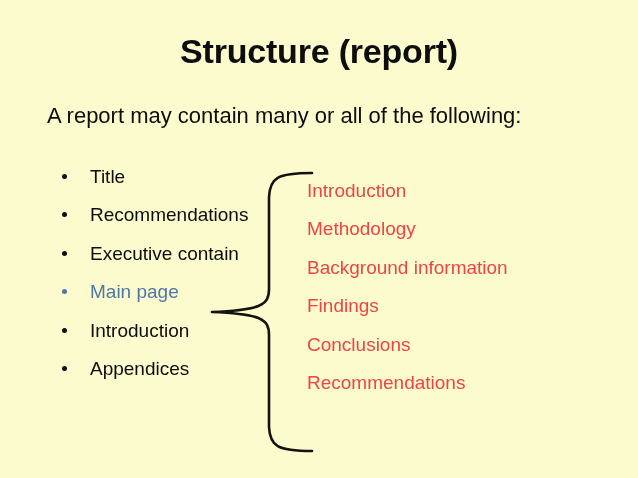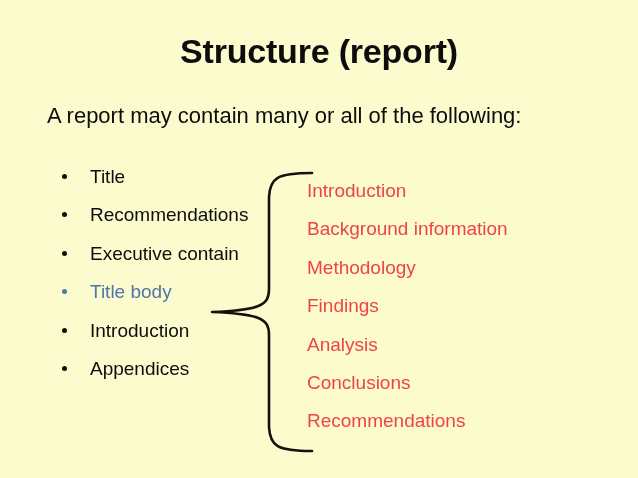--- a/index.html
+++ b/index.html
@@ -134,21 +134,21 @@
     <li>
       <span class="bullet-dot"></span>
       <span>Recommendations</span>
     </li>
     <li>
       <span class="bullet-dot"></span>
       <span>Executive contain</span>
     </li>
     <li class="accent">
       <span class="bullet-dot"></span>
-      <span>Title body</span>
+      <span>Main page</span>
     </li>
     <li>
       <span class="bullet-dot"></span>
       <span>Introduction</span>
     </li>
     <li>
       <span class="bullet-dot"></span>
       <span>Appendices</span>
     </li>
   </ul>
@@ -158,21 +158,20 @@
              C 72,8 65,13 64,32
              L 64,124
              C 64,140 56,145 7,147
              C 56,149 64,154 64,170
              L 64,262
              C 65,281 72,286 107,286"></path>
   </svg>
 
   <ul id="right-list">
     <li>Introduction</li>
+    <li>Methodology</li>
     <li>Background information</li>
-    <li>Methodology</li>
     <li>Findings</li>
-    <li>Analysis</li>
     <li>Conclusions</li>
     <li>Recommendations</li>
   </ul>
 
 </div>
 
 </body></html>

